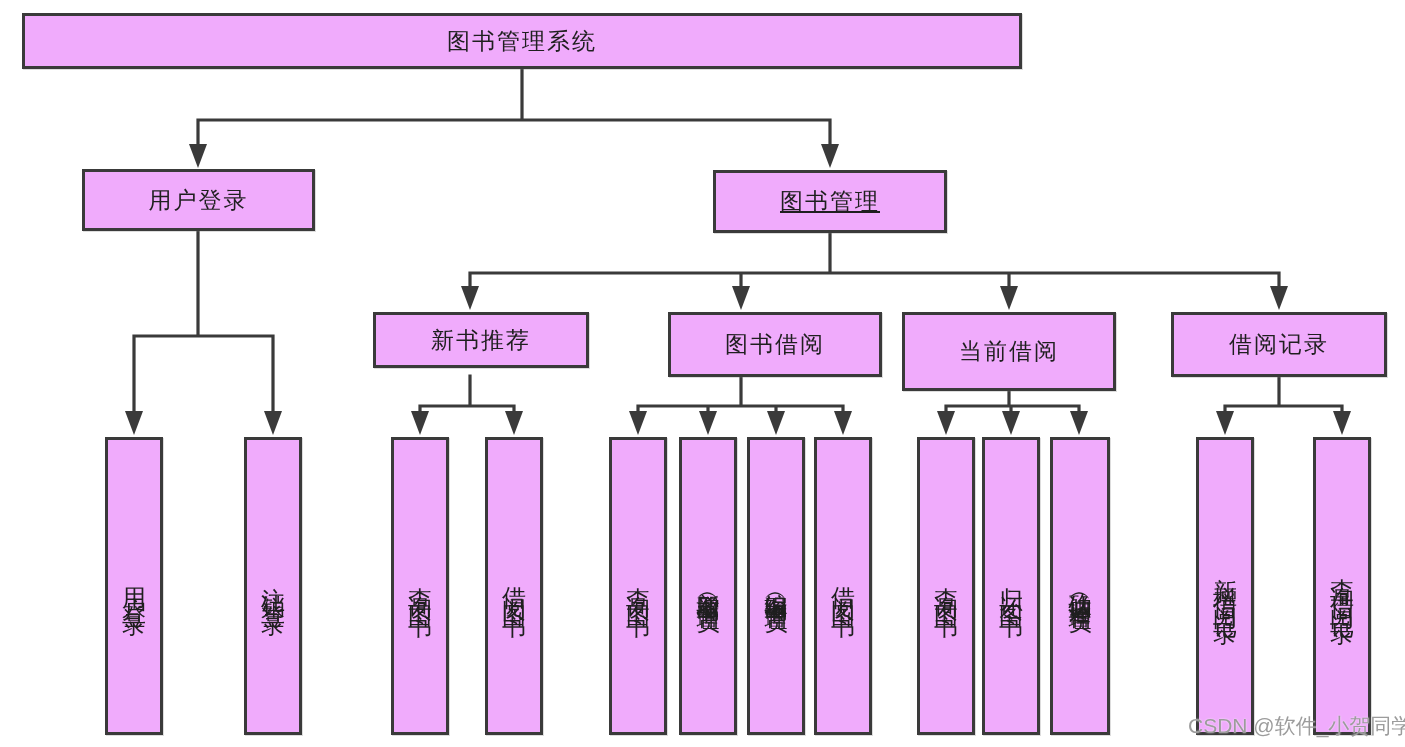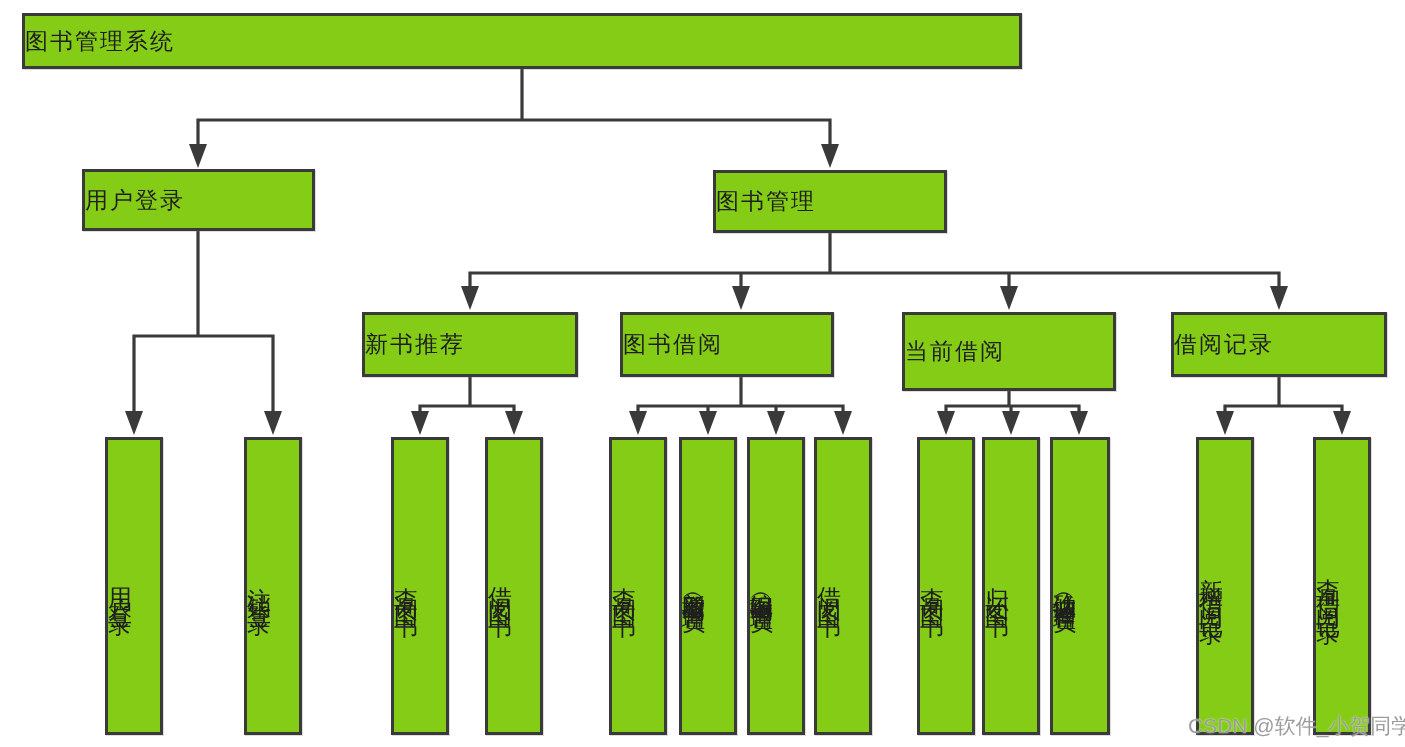--- a/index.html
+++ b/index.html
@@ -27,25 +27,26 @@
   }
   svg.wires path {
     stroke: var(--line);
     stroke-width: 3.2;
     fill: none;
     stroke-linecap: square;
   }
   svg.wires polygon { fill: var(--line); }
   .node {
     position: absolute;
-    background: #84cc16;
+    background: #f0abfc;
     border: 3px solid var(--line);
     color: var(--text);
     display: flex;
     align-items: center;
+    justify-content: center;
     z-index: 2;
     font-size: 23px;
     letter-spacing: 2px;
     box-shadow: 1px 1px 0 rgba(120,120,120,0.25);
   }
   .node .hlabel { white-space: nowrap; }
   .leaf {
     width: 58px; height: 298px; top: 437px;
   }
   .leaf .vlabel {
@@ -111,28 +112,28 @@
     <polygon points="1333,411 1351,411 1342,435"></polygon>
   </svg>
 
   <div class="node" style="left:22px; top:13px; width:1000px; height:56px;">
     <span class="hlabel">图书管理系统</span>
   </div>
 
   <div class="node" style="left:82px; top:169px; width:233px; height:62px;">
     <span class="hlabel">用户登录</span>
   </div>
-  <div class="node" style="left:713px; top:170px; width:234px; height:63px;">
+  <div class="node" style="left:713px; top:170px; width:234px; height:63px;text-decoration:underline;">
     <span class="hlabel">图书管理</span>
   </div>
 
-  <div class="node" style="left:362px; top:312px; width:216px; height:65px;">
+  <div class="node" style="left:373px; top:312px; width:216px; height:56px;">
     <span class="hlabel">新书推荐</span>
   </div>
-  <div class="node" style="left:620px; top:312px; width:214px; height:65px;">
+  <div class="node" style="left:668px; top:312px; width:214px; height:65px;">
     <span class="hlabel">图书借阅</span>
   </div>
   <div class="node" style="left:902px; top:312px; width:214px; height:79px;">
     <span class="hlabel">当前借阅</span>
   </div>
   <div class="node" style="left:1171px; top:312px; width:216px; height:65px;">
     <span class="hlabel">借阅记录</span>
   </div>
 
   <div class="node leaf" style="left:105px;">

